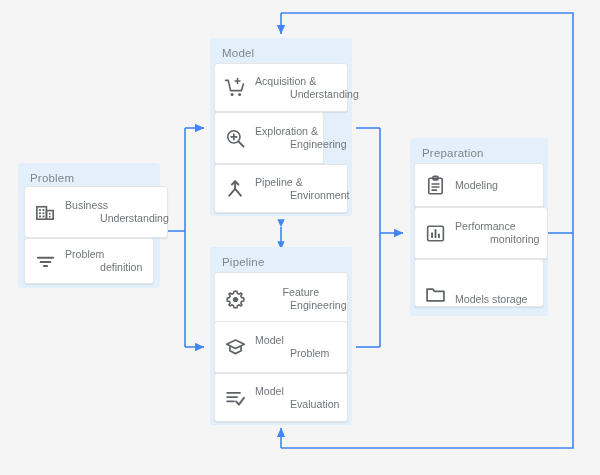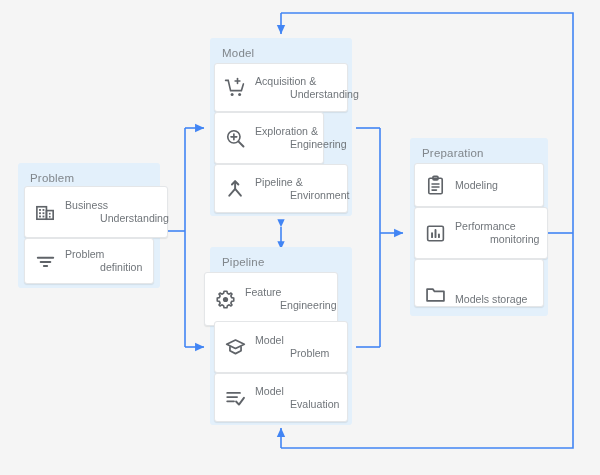--- a/index.html
+++ b/index.html
@@ -173,21 +173,21 @@
     <div class="lbl">
       <span>Pipeline &amp;</span>
       <span class="l2">Environment</span>
     </div>
   </div>
 
   <div class="panel" style="left:210px;top:247px;width:142px;height:178px;">
     <div class="panel-title">Pipeline</div>
   </div>
 
-  <div class="card" style="left:204px;top:272px;width:134px;height:54px;">
+  <div class="card" style="left:214px;top:272px;width:134px;height:54px;text-align:center;">
     <div class="ico">
       <svg width="23" height="23" viewBox="0 0 24 24" fill="none" stroke="#5f6368" stroke-width="1.7">
         <path d="M12,3.4 L13.5,3.4 L14,5.6 L15.8,6.4 L17.7,5.2 L18.8,6.3 L17.6,8.2 L18.4,10 L20.6,10.5 L20.6,13.5 L18.4,14 L17.6,15.8 L18.8,17.7 L17.7,18.8 L15.8,17.6 L14,18.4 L13.5,20.6 L10.5,20.6 L10,18.4 L8.2,17.6 L6.3,18.8 L5.2,17.7 L6.4,15.8 L5.6,14 L3.4,13.5 L3.4,10.5 L5.6,10 L6.4,8.2 L5.2,6.3 L6.3,5.2 L8.2,6.4 L10,5.6 L10.5,3.4 Z" stroke-linejoin="round"></path>
         <circle cx="12" cy="12" r="2.7" fill="#5f6368" stroke="none"></circle>
       </svg>
     </div>
     <div class="lbl">
       <span>Feature</span>
       <span class="l2">Engineering</span>
     </div>

